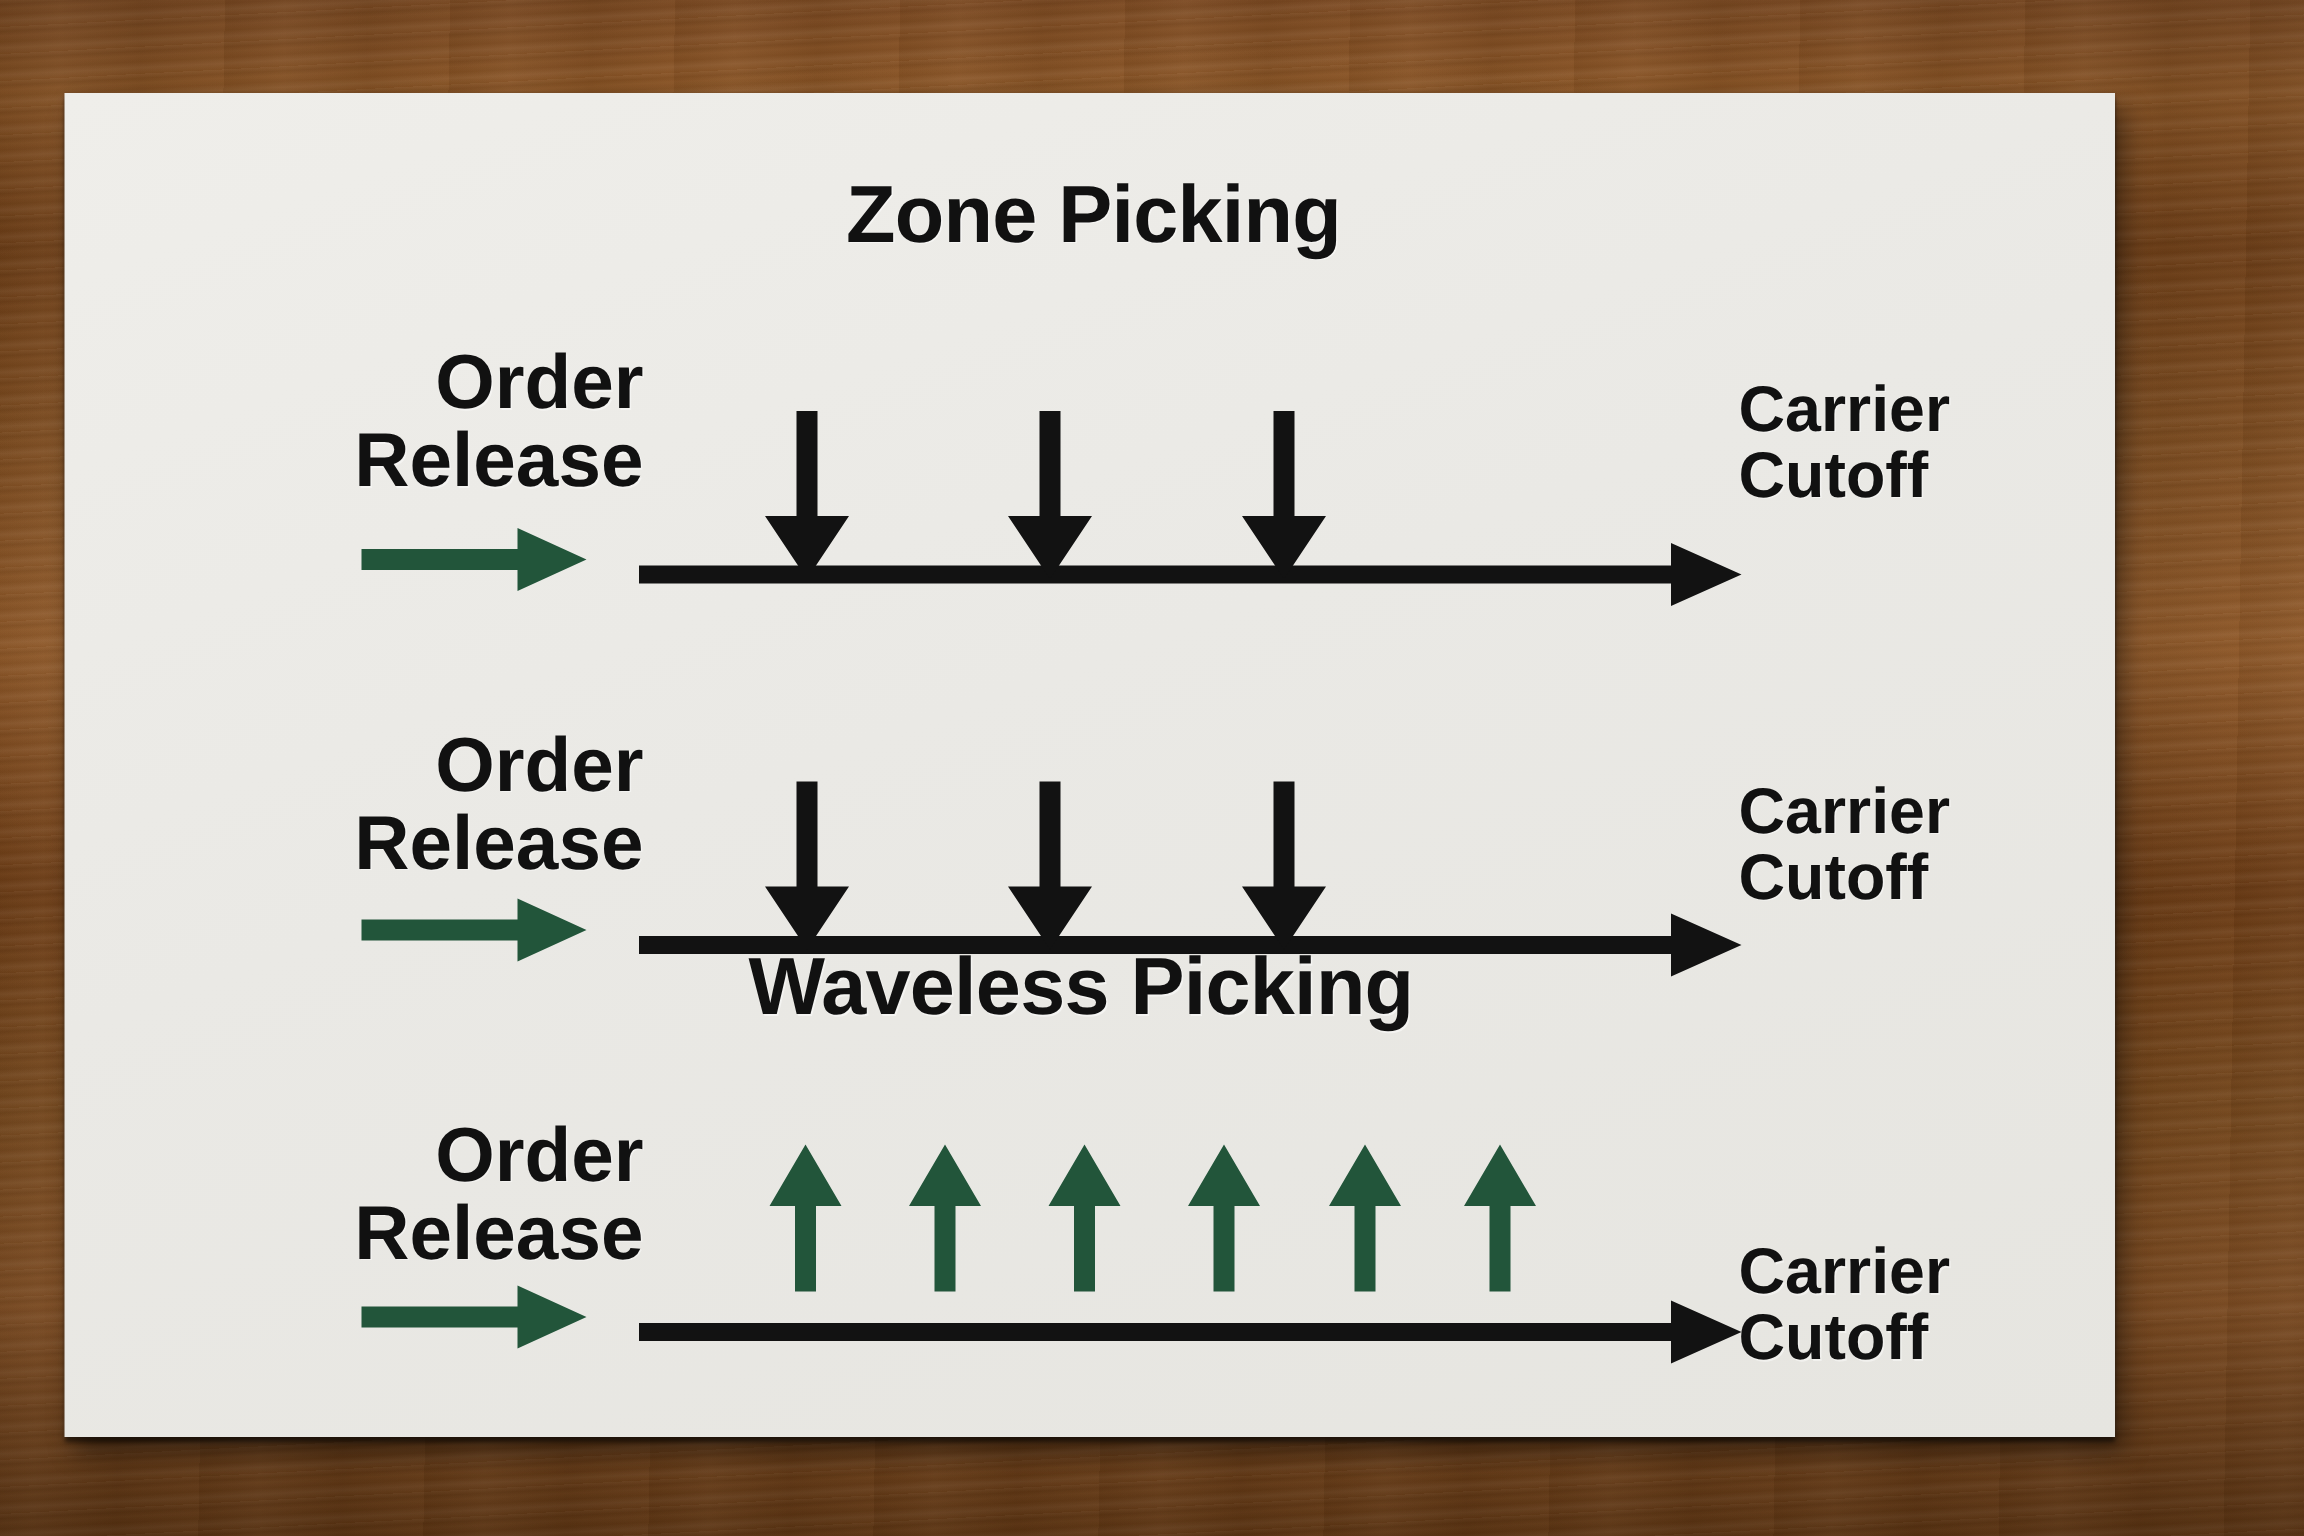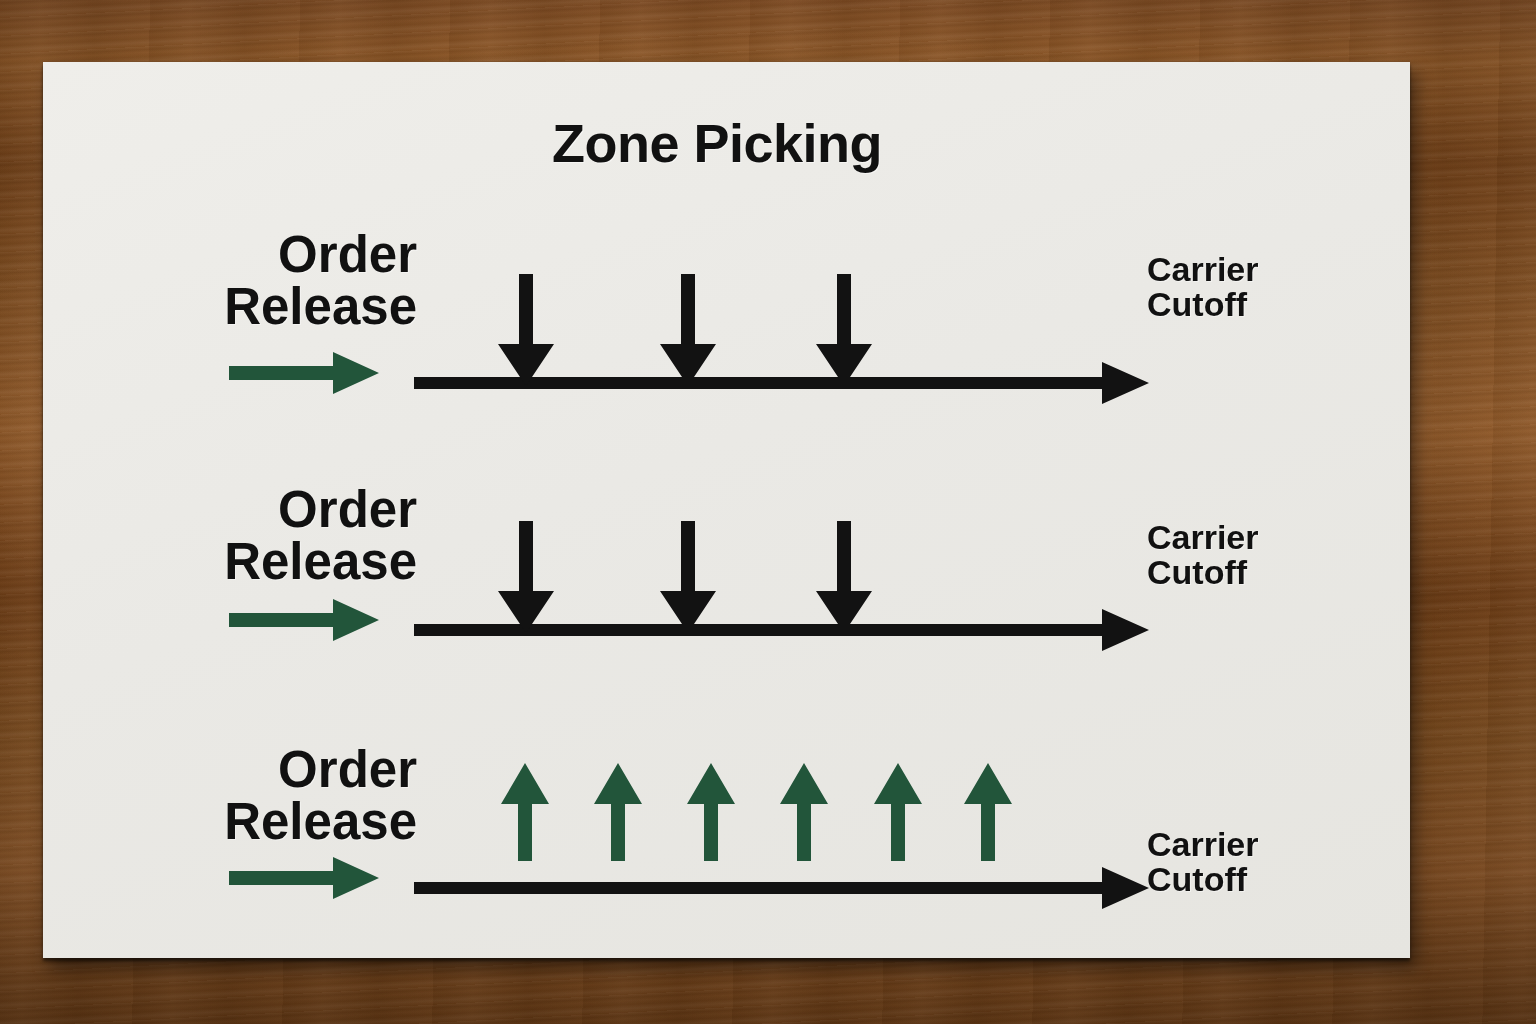--- a/index.html
+++ b/index.html
@@ -71,21 +71,21 @@
     box-shadow:
       0 3px 3px rgba(0,0,0,0.55),
       6px 10px 16px rgba(0,0,0,0.45),
       0 0 0 1px rgba(120,80,45,0.35);
     overflow: hidden;
   }
 
   
   .row {
     position: absolute;
-    left: 4px;
+    left: 16px;
     width: 1367px;
     height: 250px;
   }
   .row-1 { top: 50px; }
   .row-2 { top: 305px; }
   .row-3 { top: 565px; }
 
   
   .sec-title {
     position: absolute;
@@ -117,21 +117,21 @@
   .row-1 .left-label { top: 85px; }
   .row-2 .left-label { top: 85px; }
   .row-3 .left-label { top: 85px; }
 
   
   .right-label {
     position: absolute;
     left: 1100px;
     width: 250px;
     text-align: left;
-    font-size: 34px;
+    font-size: 43px;
     font-weight: bold;
     color: #111111;
     line-height: 1.02;
     text-shadow: 1px 1px 0 rgba(255,255,255,0.45);
   }
   .row-1 .right-label { top: 140px; }
   .row-2 .right-label { top: 153px; }
   .row-3 .right-label { top: 200px; }
 
   
@@ -268,20 +268,21 @@
         <div class="tick" style="left:402px;">
           <svg width="56" height="112" viewBox="0 0 56 112">
             <path d="M21,0 L35,0 L35,70 L56,70 L28,112 L0,70 L21,70 Z" fill="#121212"></path>
           </svg>
         </div>
       </div>
     </div>
 
     <div class="row row-3">
 
+      <div class="sec-title">Waveless Picking</div>
 
       <div class="left-label">
         <div>Order</div>
         <div>Release</div>
       </div>
 
       <div class="right-label">
         <div>Carrier</div>
         <div>Cutoff</div>
       </div>

